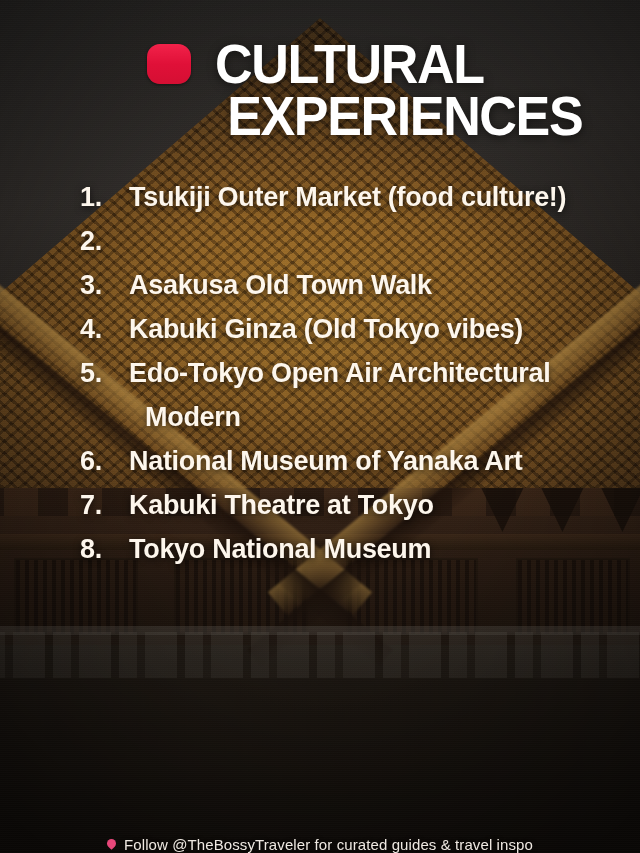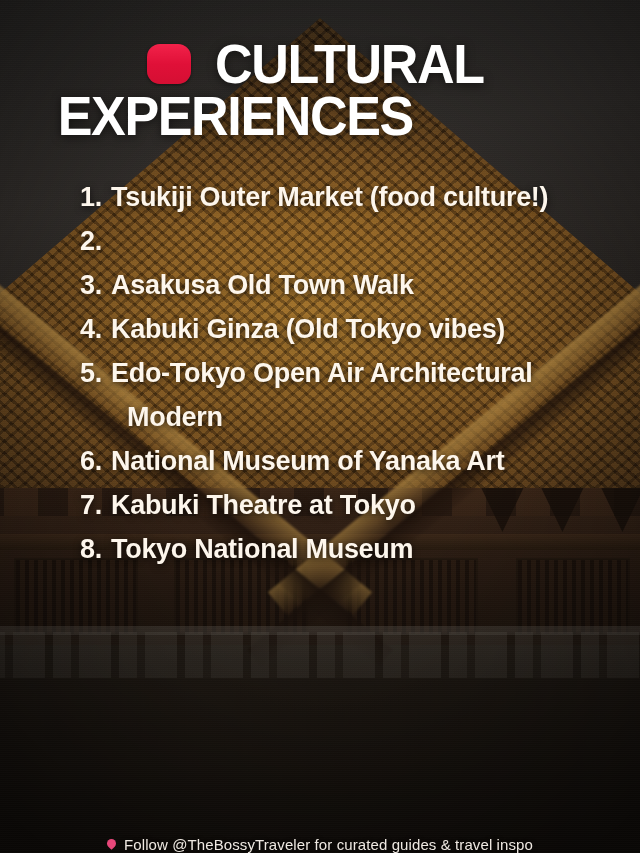--- a/index.html
+++ b/index.html
@@ -185,21 +185,21 @@
   
   .content {
     position: absolute;
     inset: 0;
     display: flex;
     flex-direction: column;
   }
 
   .title-block {
     margin-top: 38px;
-    text-align: left;
+    text-align: right;
     padding: 0 38px;
   }
   .title-row {
     display: flex;
     align-items: center;
     justify-content: center;
     gap: 14px;
   }
   .flag-icon {
     width: 44px; height: 40px;
@@ -243,20 +243,21 @@
     text-shadow: 0 2px 7px rgba(0,0,0,.65);
   }
   .list li .num {
     flex: 0 0 auto;
     width: 42px;
     text-align: right;
     margin-right: 9px;
   }
   .list li .txt {
     flex: 1 1 auto;
+    margin-left: 18px;
   }
   .list li .txt .cont {
     display: block;
     margin-left: 16px;
   }
 
   .spacer { flex: 1 1 auto; }
 
   .footer {
     display: flex;

